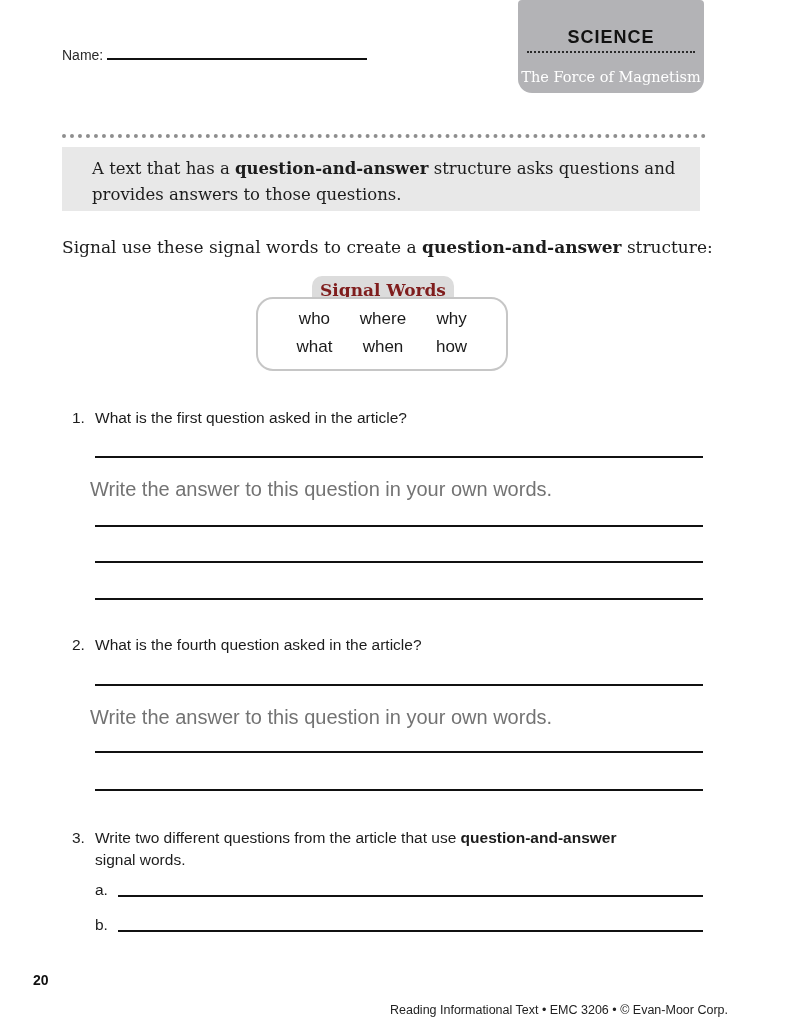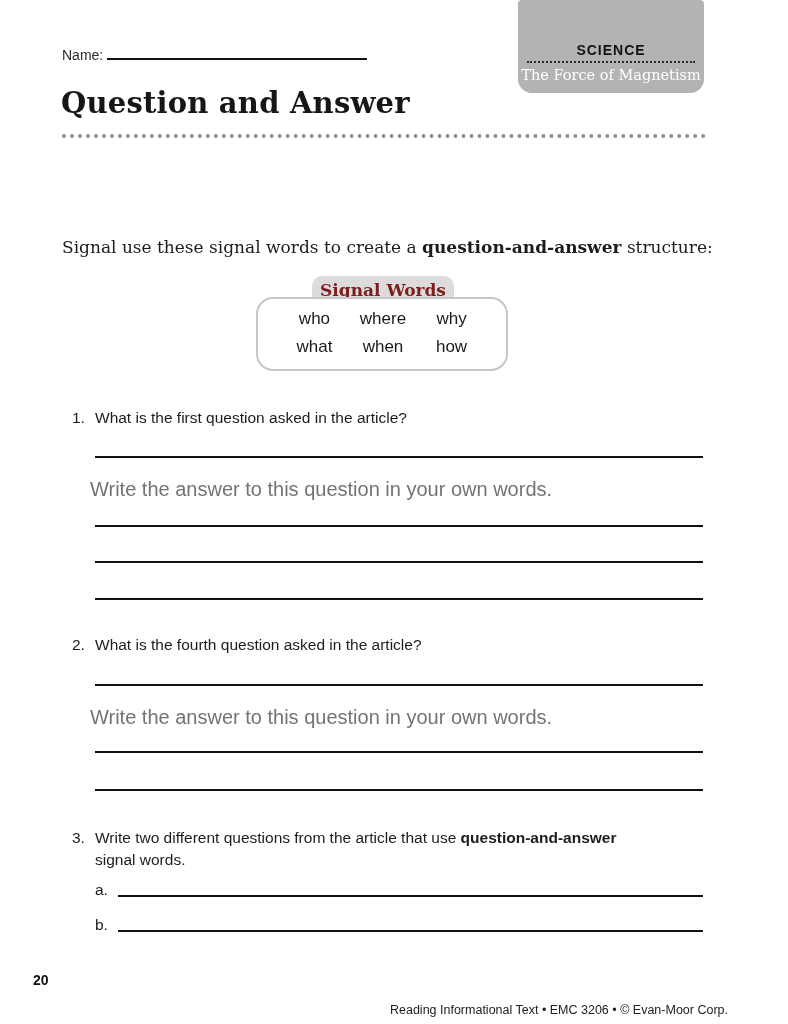--- a/index.html
+++ b/index.html
@@ -9,28 +9,28 @@
     font-family:"Liberation Sans", sans-serif; color:#1a1a1a;
   }
 
   
   .subject-tab {
     position:absolute; left:518px; top:0; width:186px; height:93px;
     background:#b3b3b6; border-radius:4px 4px 14px 14px;
     text-align:center;
   }
   .subject-name {
-    margin-top:42px; font-size:14px; font-weight:bold; letter-spacing:1px;
+    margin-top:27px; font-size:18px; font-weight:bold; letter-spacing:1px;
     color:#111111; font-family:"Liberation Sans", sans-serif;
   }
   .subject-divider {
     margin:2px 9px 0 9px; border-bottom:2px dotted #2a2a2a; height:1px;
   }
   .subject-unit {
-    margin-top:4px; color:#ffffff; font-size:14.5px;
+    margin-top:16px; color:#ffffff; font-size:14.5px;
     font-family:"DejaVu Serif", serif;
   }
 
   
   .name-row { position:absolute; left:62px; top:45px; }
   .name-label { font-size:14px; color:#2a2a2a; }
   .name-line {
     display:inline-block; width:260px; border-bottom:2.5px solid #111;
     height:13px; margin-left:4px;
   }
@@ -131,23 +131,25 @@
   <div class="subject-tab">
     <div class="subject-name">SCIENCE</div>
     <div class="subject-divider"></div>
     <div class="subject-unit">The Force of Magnetism</div>
   </div>
 
   <div class="name-row">
     <span class="name-label">Name:</span><span class="name-line"></span>
   </div>
 
-  <h1 class="page-title">Question and Answer</h1>
   <div class="dotted-sep"></div>
 
+  <div class="intro-box">
+    <p><span>A text that has a </span><b>question-and-answer</b><span> structure asks questions and provides answers to those questions.</span></p>
+  </div>
 
   <p class="authors-line"><span>Signal use these signal words to create a </span><b>question-and-answer</b><span> structure:</span></p>
 
   <div class="signal-tab">Signal Words</div>
   <div class="signal-box">
     <span class="signal-word">who</span>
     <span class="signal-word">where</span>
     <span class="signal-word">why</span>
     <span class="signal-word">what</span>
     <span class="signal-word">when</span>

